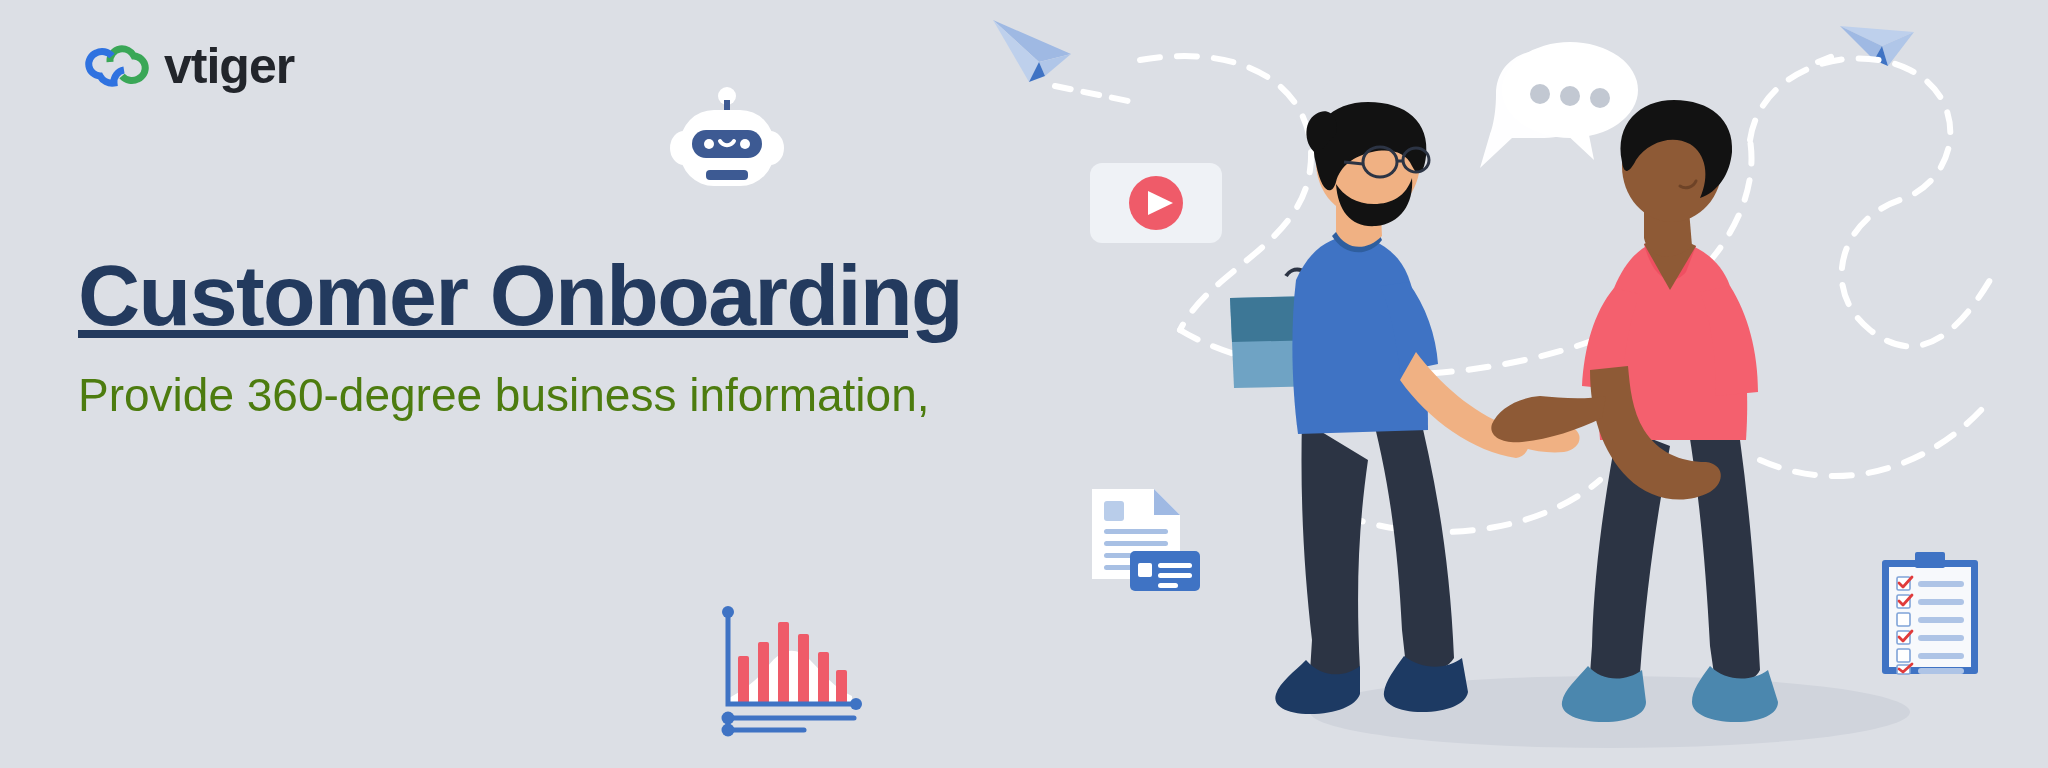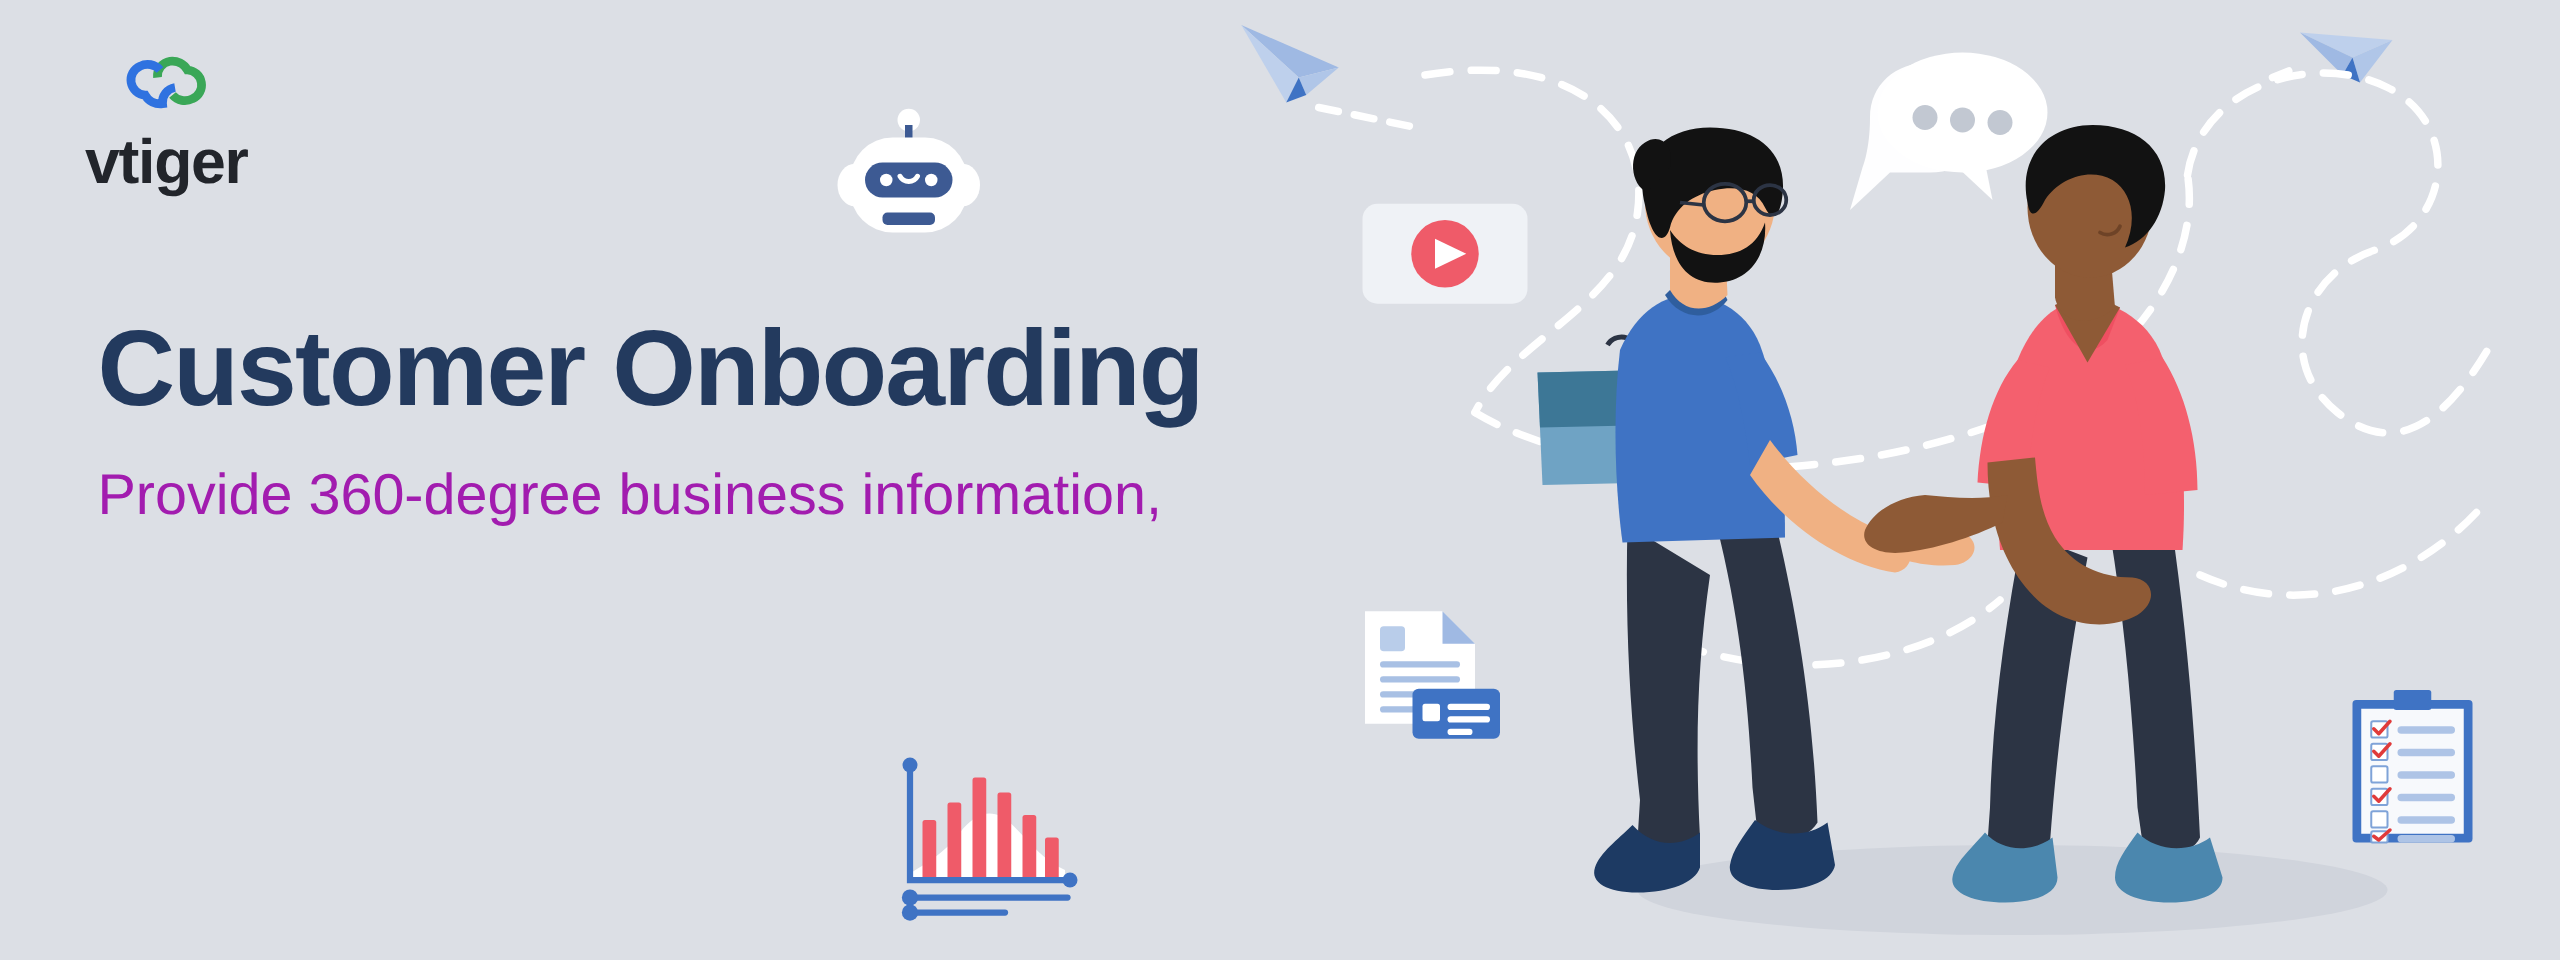--- a/index.html
+++ b/index.html
@@ -8,36 +8,36 @@
     font-family:"Liberation Sans", sans-serif;
     overflow:hidden;
   }
   #banner {
     position:relative;
     width:2048px; height:768px;
     background:#dcdfe5;
   }
 
   
-  #logo { position:absolute; left:68px; top:38px; display:flex; align-items:center; gap:10px;flex-direction:column; }
+  #logo { position:absolute; left:80px; top:38px; display:flex; align-items:center; gap:10px; }
   #logo .logo-mark { width:74px; height:56px; display:block; }
   #logo .logo-word {
     font-size:50px; font-weight:700; color:#22252b;
     letter-spacing:-1px; line-height:1;
   }
 
   
   #headline-block { position:absolute; left:78px; top:250px; width:1060px; }
   #headline {
     font-size:86px; font-weight:700; color:#233a5e;
-    letter-spacing:-1.5px; line-height:1.05; white-space:nowrap;
+    letter-spacing:-1.5px; line-height:1.05; white-space:nowrap;text-decoration:underline;
   }
   #subhead {
     margin-top:26px;
-    font-size:46px; font-weight:400; color:#a21caf;
+    font-size:46px; font-weight:400; color:#4d7c0f;
     line-height:1.28;
   }
   #subhead .line { display:block; white-space:nowrap; }
 
   
   .art { position:absolute; }
   .art svg { display:block; overflow:visible; }
 </style>
 </head>
 <body>

